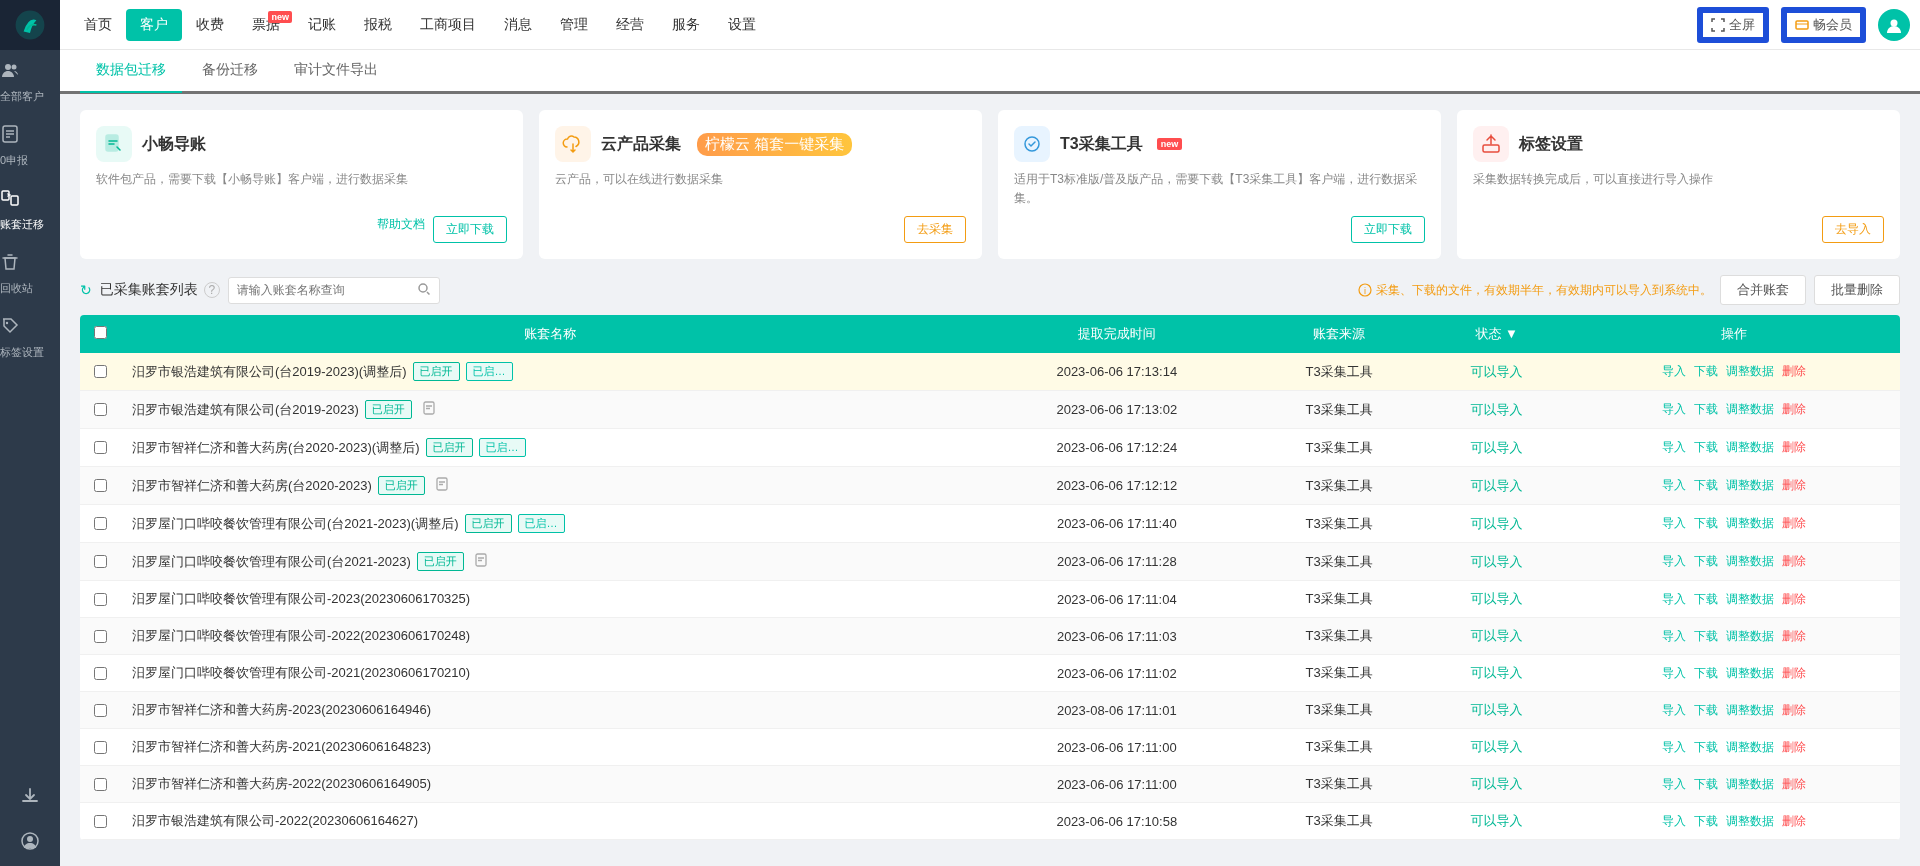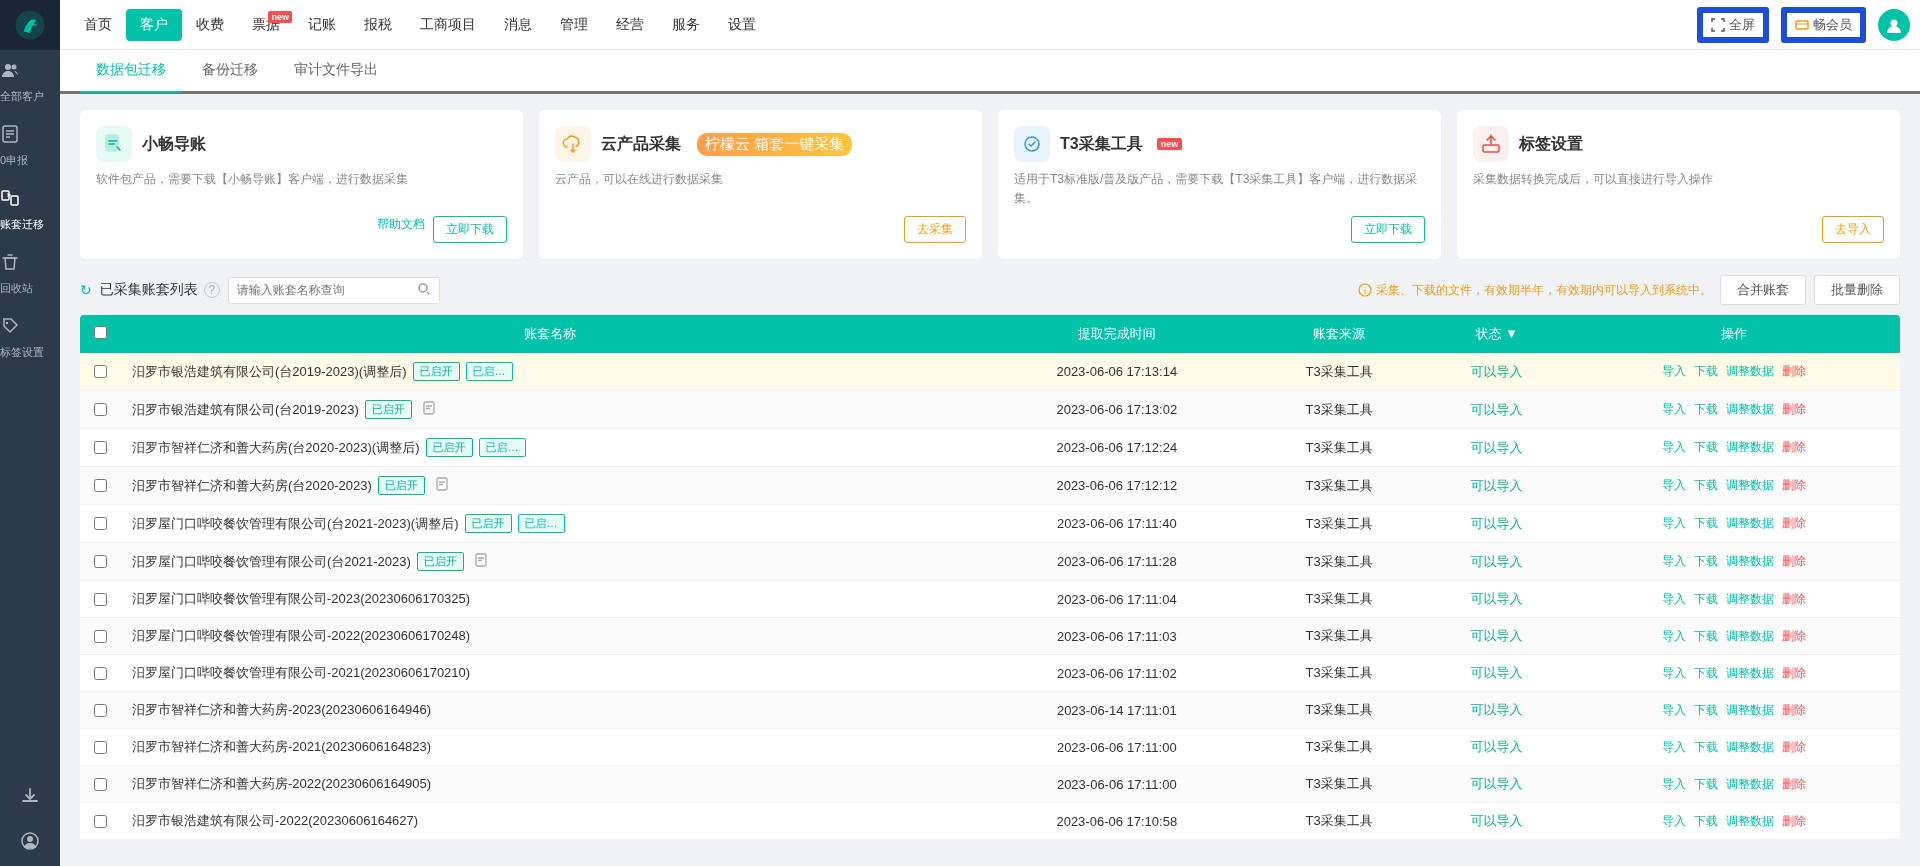--- a/index.html
+++ b/index.html
@@ -663,21 +663,21 @@
                 <td>
                   <div class="checkbox-wrap">
                     <input type="checkbox" style="">
                   </div>
                 </td>
                 <td>
                   <div class="row-name">
                     <span>汨罗市智祥仁济和善大药房-2023(20230606164946)</span>
                   </div>
                 </td>
-                <td>2023-06-14 17:11:01</td>
+                <td>2023-08-06 17:11:01</td>
                 <td>T3采集工具</td>
                 <td><span class="status-ok">可以导入</span></td>
                 <td><span class="action-link">导入</span><span class="action-link">下载</span><span class="action-link">调整数据</span><span class="action-link red">删除</span></td>
               </tr>
               <tr>
                 <td>
                   <div class="checkbox-wrap">
                     <input type="checkbox" style="">
                   </div>
                 </td>

